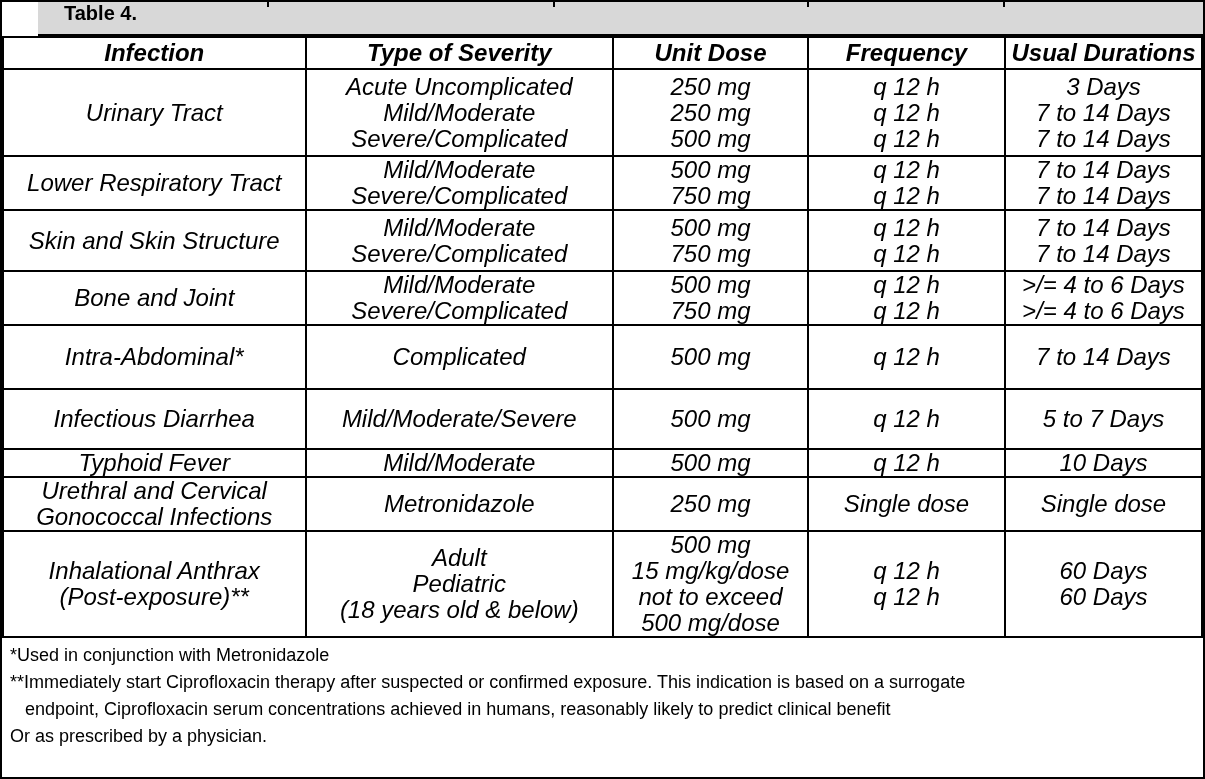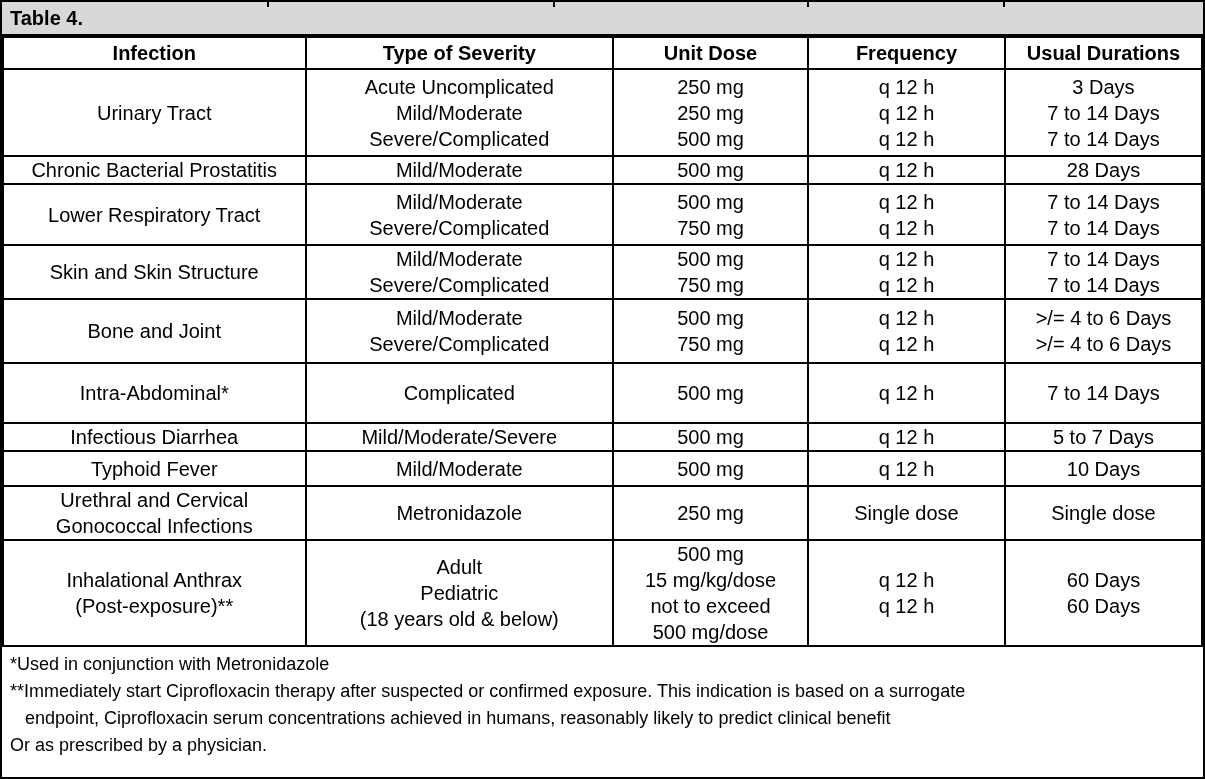--- a/index.html
+++ b/index.html
@@ -32,43 +32,44 @@
   .tick.t2 { left: 551px; }
   .tick.t3 { left: 805px; }
   .tick.t4 { left: 1001px; }
 
   .title-bar {
     box-sizing: border-box;
     height: 34px;
     background: #d8d8d8;
     border-bottom: 2px solid #000000;
     display: flex;
-    align-items: center;
-    padding-left: 8px;
+    padding-left: 26px;
     flex: 0 0 auto;
+    margin-left: 36px;
   }
   .title-bar .title-text {
     font-size: 20px;
     font-weight: bold;
   }
 
   table.dose-table {
     border-collapse: collapse;
     table-layout: fixed;
     width: 1201px;
     flex: 0 0 auto;
   }
   table.dose-table th,
   table.dose-table td {
     border: 2px solid #000000;
     padding: 0 4px;
     text-align: center;
     vertical-align: middle;
-    font-size: 20px;
+    font-size: 24px;
     overflow: hidden;
+    font-style: italic;
   }
   table.dose-table th {
     font-weight: bold;
     height: 30px;
   }
   table.dose-table .ln {
     line-height: 26px;
     white-space: nowrap;
   }
   
@@ -155,37 +156,20 @@
             <div class="ln">q 12 h</div>
           </td>
           <td>
             <div class="ln">3 Days</div>
             <div class="ln">7 to 14 Days</div>
             <div class="ln">7 to 14 Days</div>
           </td>
         </tr>
         <tr>
           <td>
-            <div class="ln">Chronic Bacterial Prostatitis</div>
-          </td>
-          <td>
-            <div class="ln">Mild/Moderate</div>
-          </td>
-          <td>
-            <div class="ln">500 mg</div>
-          </td>
-          <td>
-            <div class="ln">q 12 h</div>
-          </td>
-          <td>
-            <div class="ln">28 Days</div>
-          </td>
-        </tr>
-        <tr>
-          <td>
             <div class="ln">Lower Respiratory Tract</div>
           </td>
           <td>
             <div class="ln">Mild/Moderate</div>
             <div class="ln">Severe/Complicated</div>
           </td>
           <td>
             <div class="ln">500 mg</div>
             <div class="ln">750 mg</div>
           </td>

